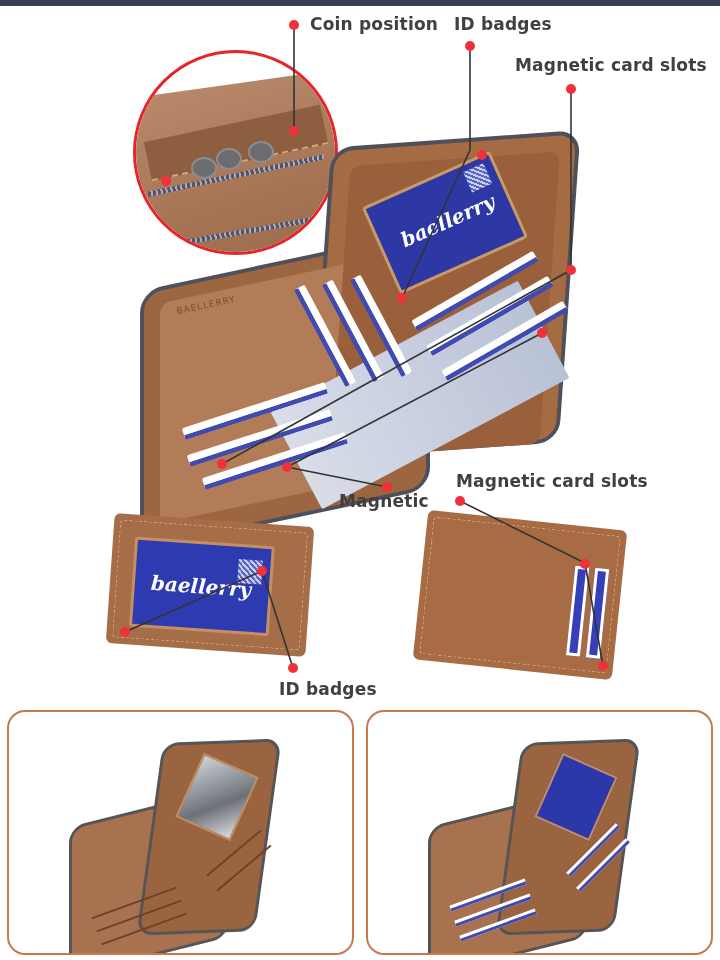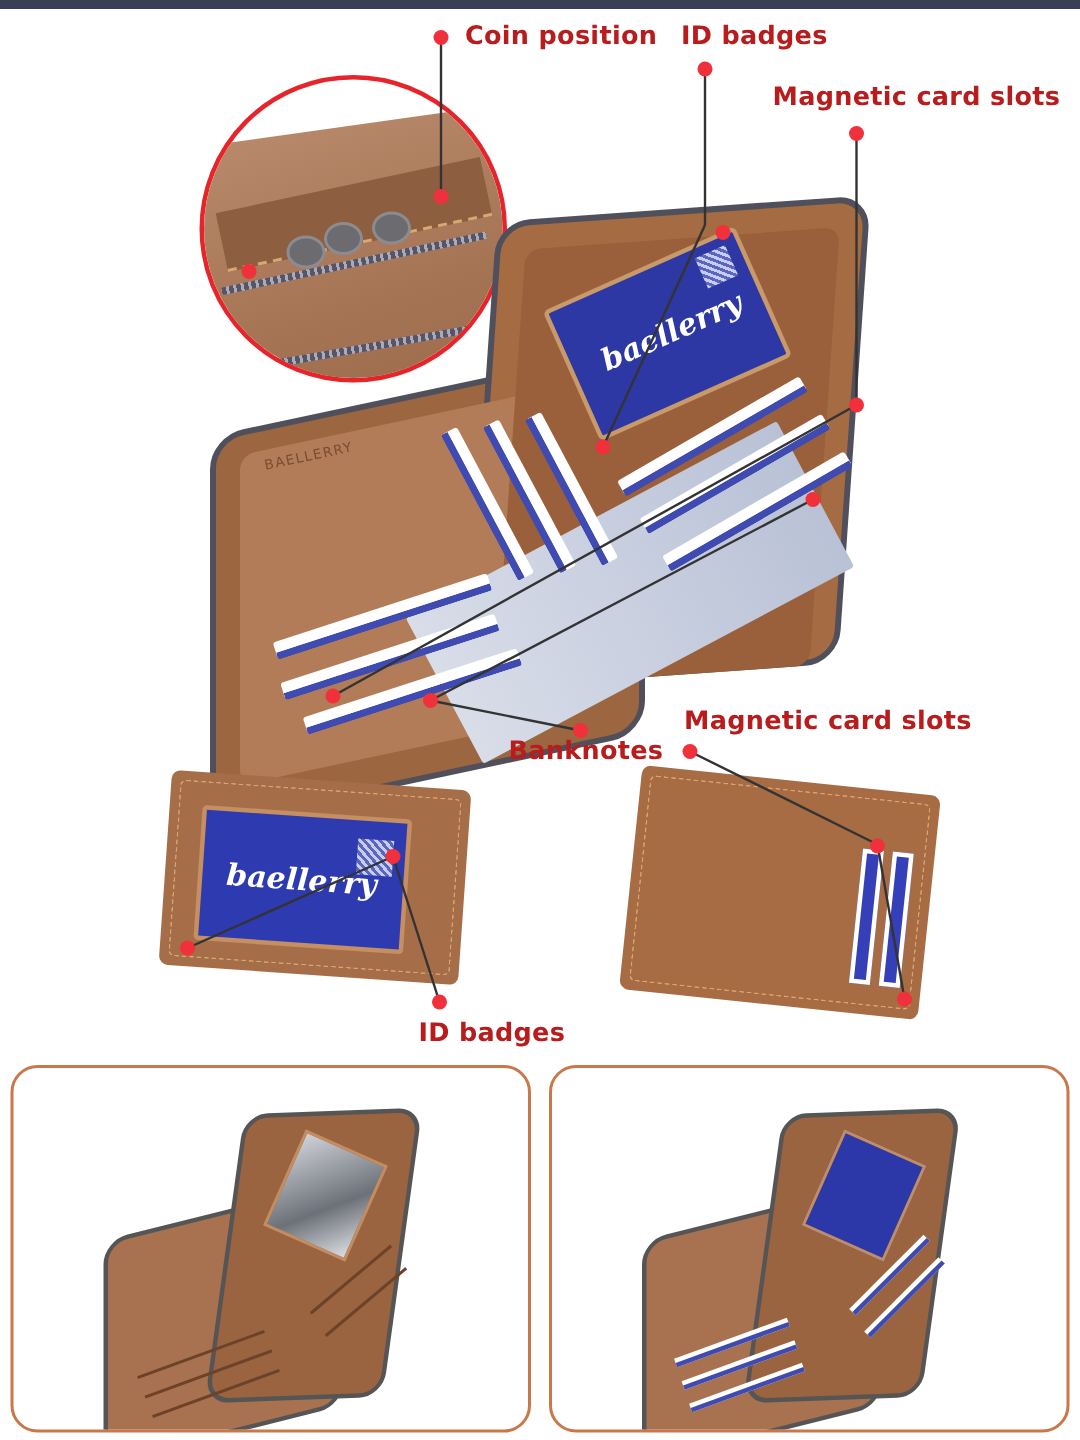--- a/index.html
+++ b/index.html
@@ -1,21 +1,21 @@
 <!DOCTYPE html>
 <html><head>
 <meta charset="utf-8">
 <style>
   * { box-sizing: border-box; margin: 0; padding: 0; }
   html, body { width: 720px; height: 960px; background: #ffffff; overflow: hidden; }
   body { position: relative; font-family: "DejaVu Sans", sans-serif; }
 
   .top-strip { position: absolute; left: 0; top: 0; width: 720px; height: 6px; background: #3a3f55; }
 
-  .label { position: absolute; font-weight: bold; font-size: 17px; color: #b91c1c; white-space: nowrap; letter-spacing: 0.2px; }
+  .label { position: absolute; font-weight: bold; font-size: 17px; color: #404040; white-space: nowrap; letter-spacing: 0.2px; }
   .dot { position: absolute; width: 10px; height: 10px; border-radius: 50%; background: #f0303a; }
   svg.leaders { position: absolute; left: 0; top: 0; width: 720px; height: 960px; pointer-events: none; z-index: 5; }
   .dot, .label { z-index: 6; }
 
   
   .zoom-circle { position: absolute; left: 133px; top: 50px; width: 205px; height: 205px; border-radius: 50%;
     border: 3px solid #e8242b; overflow: hidden; background: #ffffff; }
   .zc-leather { position: absolute; left: -10px; top: 30px; width: 240px; height: 190px; background: linear-gradient(170deg,#b8896a,#a47455 60%,#9a6a4b);
     transform: rotate(-8deg); }
   .zc-pocket { position: absolute; left: 10px; top: 70px; width: 180px; height: 40px; background: #8d5e40; transform: rotate(-12deg); border-bottom: 2px dashed #d9a772; }
@@ -144,21 +144,21 @@
 <div class="dot" style="left:455px;top:496px;"></div>
 <div class="dot" style="left:580px;top:559px;"></div>
 <div class="dot" style="left:598px;top:661px;"></div>
 <div class="dot" style="left:257px;top:566px;"></div>
 <div class="dot" style="left:120px;top:627px;"></div>
 <div class="dot" style="left:288px;top:663px;"></div>
 
 <div class="label" style="left:310px;top:14px;">Coin position</div>
 <div class="label" style="left:454px;top:14px;">ID badges</div>
 <div class="label" style="left:515px;top:55px;">Magnetic card slots</div>
-<div class="label" style="left:339px;top:491px;">Banknotes</div>
+<div class="label" style="left:339px;top:491px;">Magnetic</div>
 <div class="label" style="left:456px;top:471px;">Magnetic card slots</div>
 <div class="label" style="left:279px;top:679px;">ID badges</div>
 
 <div class="frame left">
   <div class="fw-back" style="left:60px;top:95px;"></div>
   <div class="fw-front" style="left:140px;top:30px;"></div>
   <div class="fw-window" style="left:178px;top:50px;"></div>
   <div class="fw-line" style="left:80px;top:190px;width:90px;transform:rotate(-20deg);"></div>
   <div class="fw-line" style="left:85px;top:203px;width:90px;transform:rotate(-20deg);"></div>
   <div class="fw-line" style="left:90px;top:216px;width:90px;transform:rotate(-20deg);"></div>

